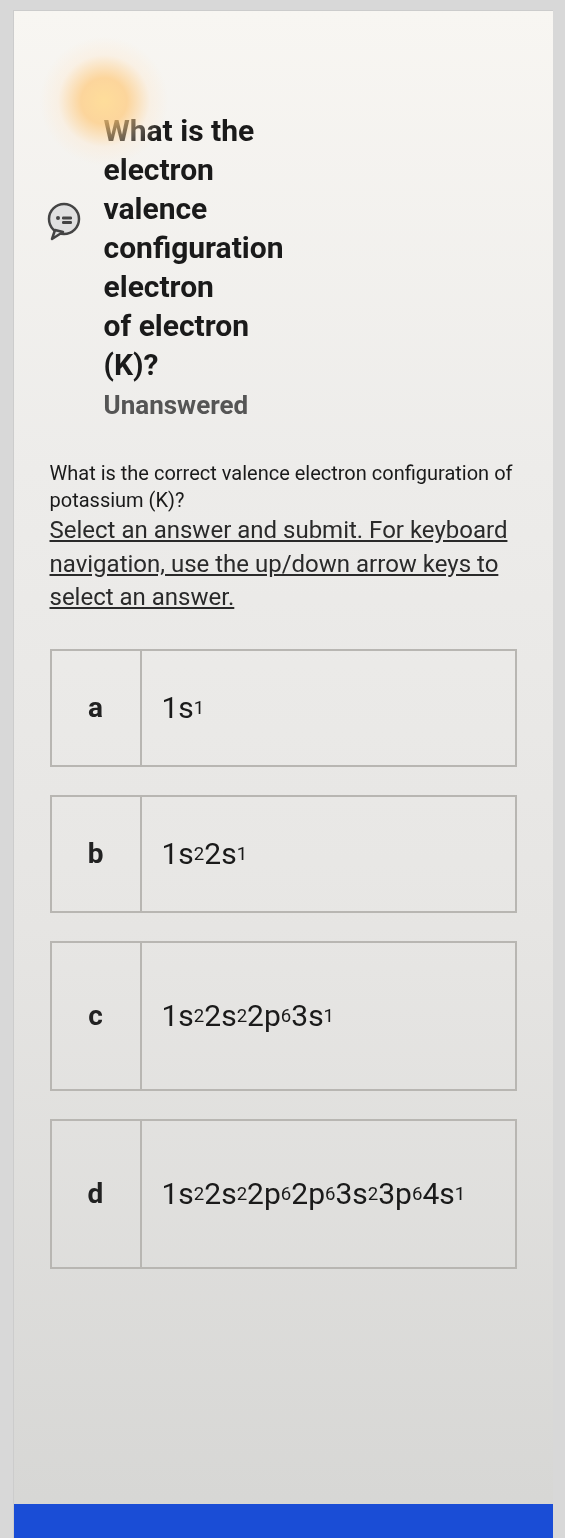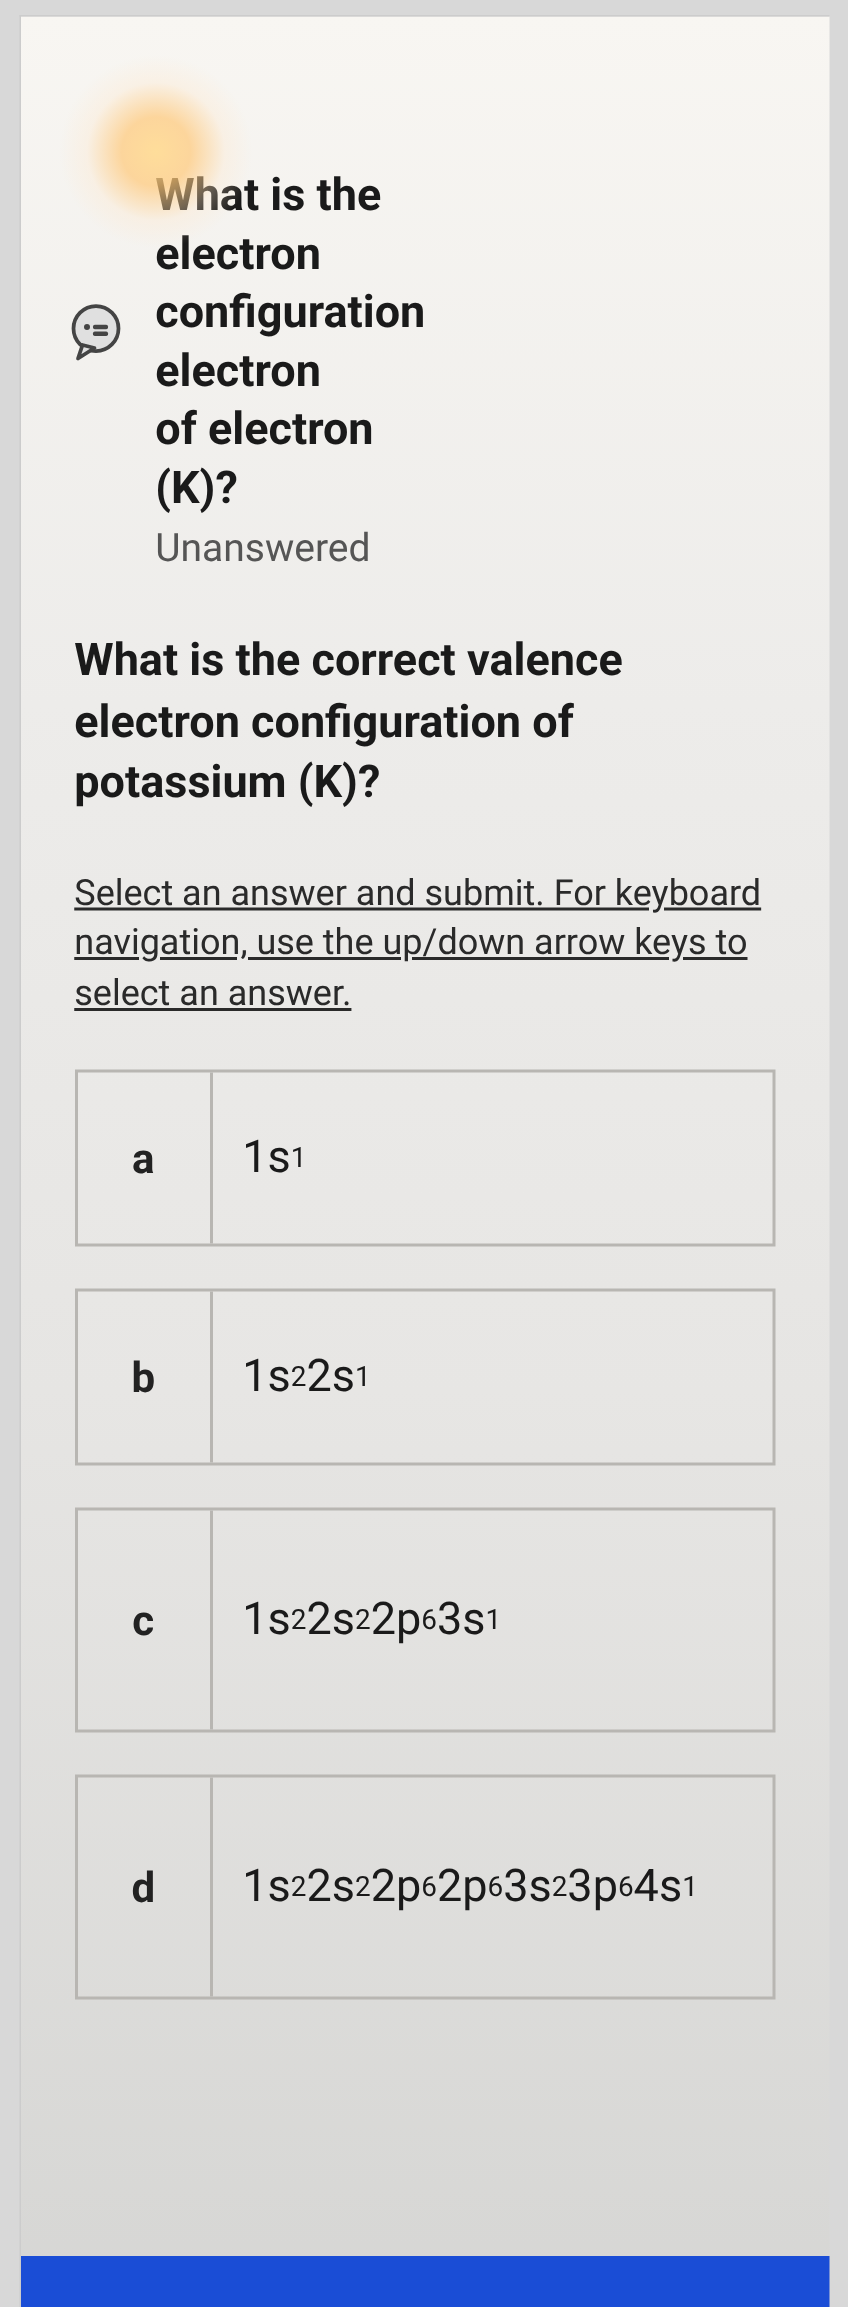--- a/index.html
+++ b/index.html
@@ -47,31 +47,30 @@
   .speech-icon svg { display: block; }
   .title-stack {
     font-size: 30px;
     font-weight: 700;
     color: #1a1a1a;
     line-height: 1.3;
   }
   .title-stack span { display: block; }
   .status {
     font-size: 26px;
-    font-weight: 400;
+    font-weight: 700;
     color: #555;
     margin-top: 6px;
   }
   .body-content { padding: 20px 36px 0 36px; }
   .question {
-    font-size: 30px;
-    font-weight: 700;
+    font-size: 20px;
+    font-weight: 400;
     color: #1a1a1a;
     line-height: 1.35;
-    margin-bottom: 36px;
   }
   .instruction {
     font-size: 24px;
     color: #2a2a2a;
     line-height: 1.4;
     margin-bottom: 34px;
     text-decoration: underline;
   }
   .option {
     display: flex;
@@ -127,20 +126,21 @@
         <path d="M11 29 L8 38 L19 31 Z" fill="#e0e0e0" stroke="#444" stroke-width="2.5" stroke-linejoin="round"></path>
         <circle cx="14" cy="17" r="2" fill="#444"></circle>
         <rect x="18" y="15.5" width="10" height="3" rx="1.2" fill="#444"></rect>
         <rect x="18" y="20" width="10" height="3" rx="1.2" fill="#444"></rect>
       </svg>
     </div>
     <div>
       <div class="title-stack">
         <span>What is the</span>
         <span>electron</span>
+        <span>valence</span>
         <span>configuration</span>
         <span>electron</span>
         <span>of electron</span>
         <span>(K)?</span>
       </div>
       <div class="status">Unanswered</div>
     </div>
   </div>
 
   <div class="body-content">

